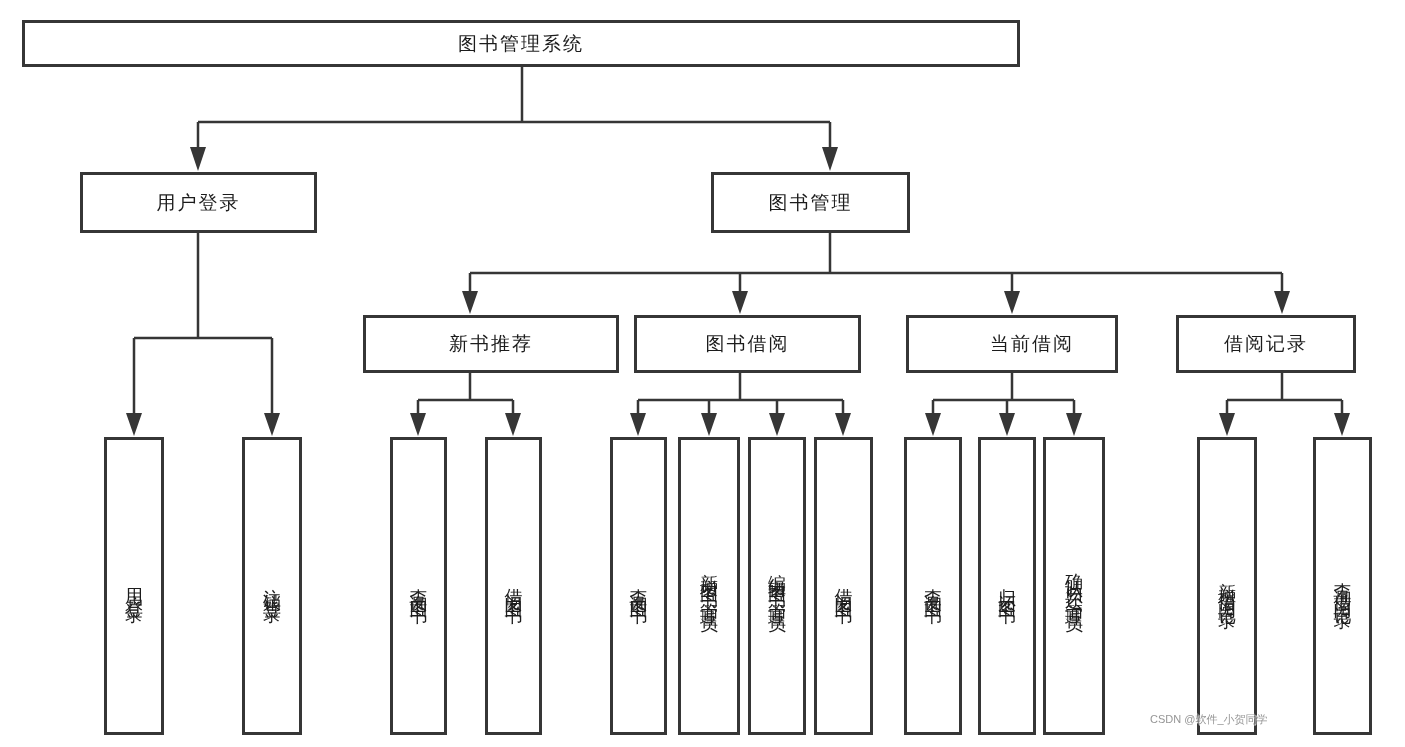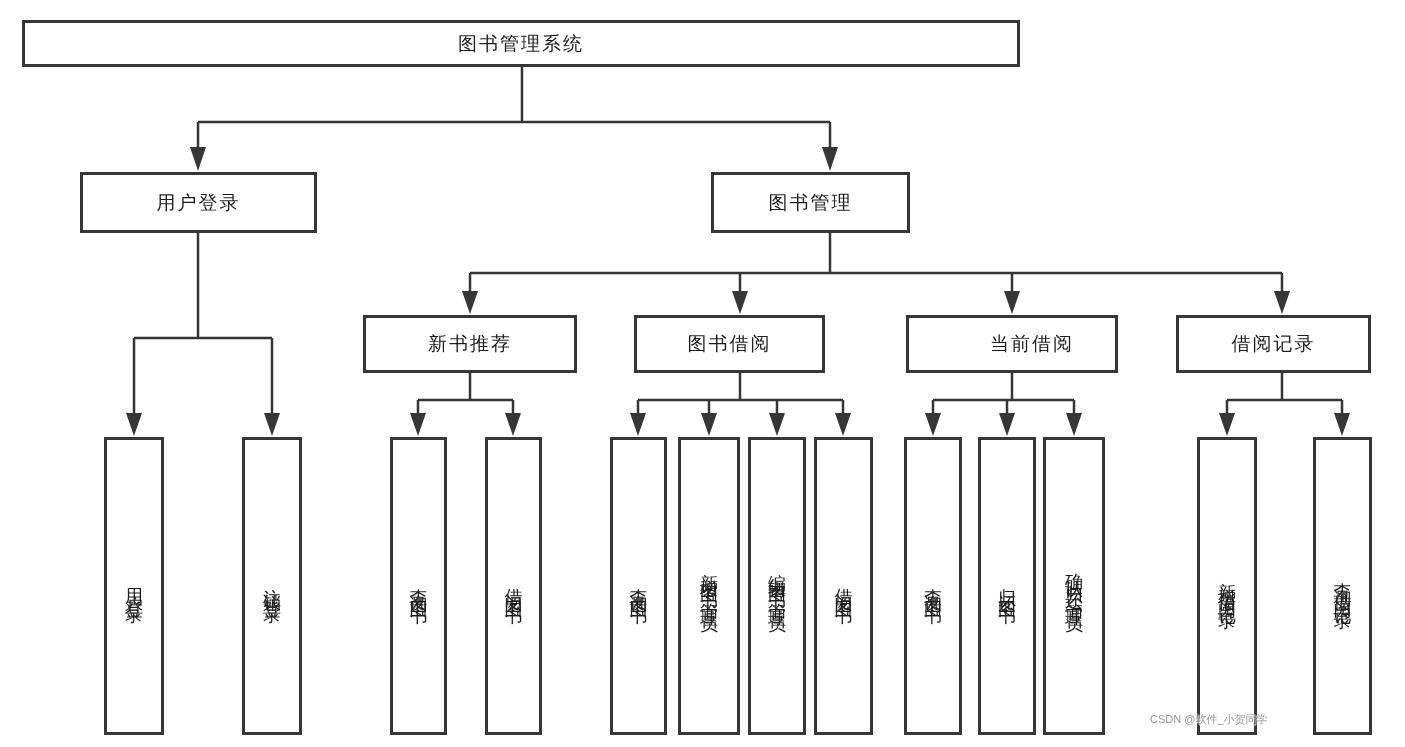--- a/index.html
+++ b/index.html
@@ -15,24 +15,24 @@
   }
   .node .lbl { font-size:19px; letter-spacing:2px; color:#1c1c1c; }
   .leaf .lbl {
     writing-mode:vertical-rl; text-orientation:mixed;
     font-size:18px; letter-spacing:6px; line-height:1; color:#1c1c1c;
   }
   
   #root       { left:22px;  top:20px;  width:998px; height:47px; }
   #n-login    { left:80px;  top:172px; width:237px; height:61px; }
   #n-mgmt     { left:711px; top:172px; width:199px; height:61px; }
-  #n-newbook  { left:363px; top:315px; width:214px; height:58px; }
-  #n-borrow   { left:634px; top:315px; width:191px; height:58px; }
+  #n-newbook  { left:363px; top:315px; width:256px; height:58px; }
+  #n-borrow   { left:634px; top:315px; width:227px; height:58px; }
   #n-current  { left:906px; top:315px; width:212px; height:58px;padding-left:40px; }
-  #n-record   { left:1176px;top:315px; width:195px; height:58px; }
+  #n-record   { left:1176px;top:315px; width:180px; height:58px; }
   .leaf { top:437px; height:298px; }
   #l-a1 { left:104px;  width:60px; }
   #l-a2 { left:242px;  width:60px; }
   #l-b1 { left:390px;  width:57px; }
   #l-b2 { left:485px;  width:57px; }
   #l-c1 { left:610px;  width:57px; }
   #l-c2 { left:678px;  width:62px; }
   #l-c3 { left:748px;  width:58px; }
   #l-c4 { left:814px;  width:59px; }
   #l-d1 { left:904px;  width:58px; }

